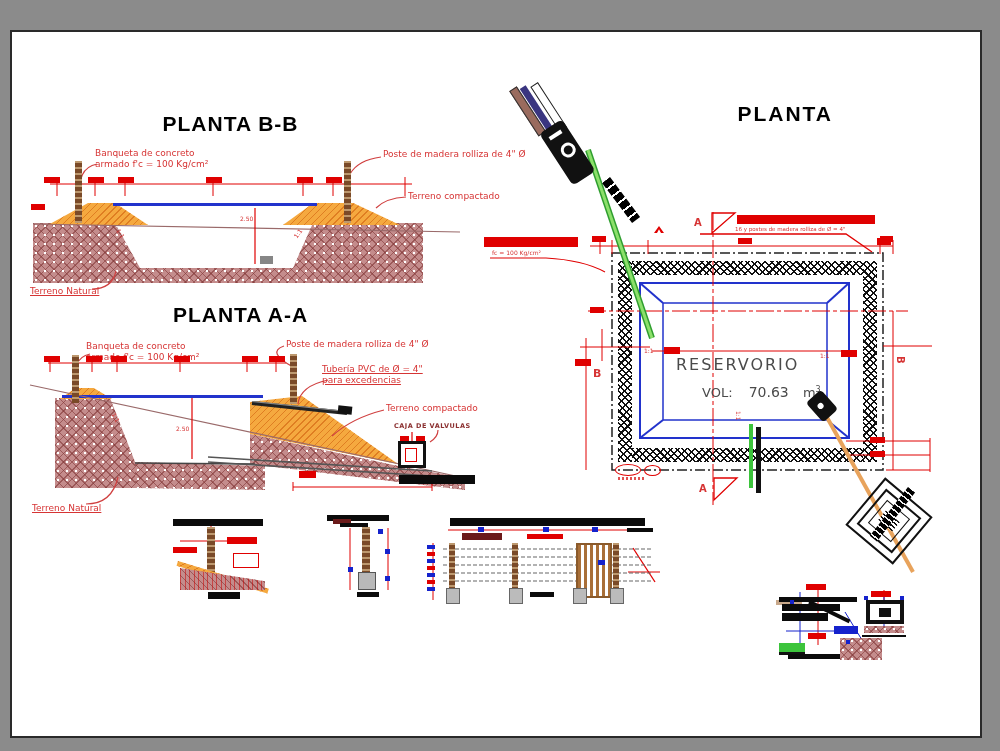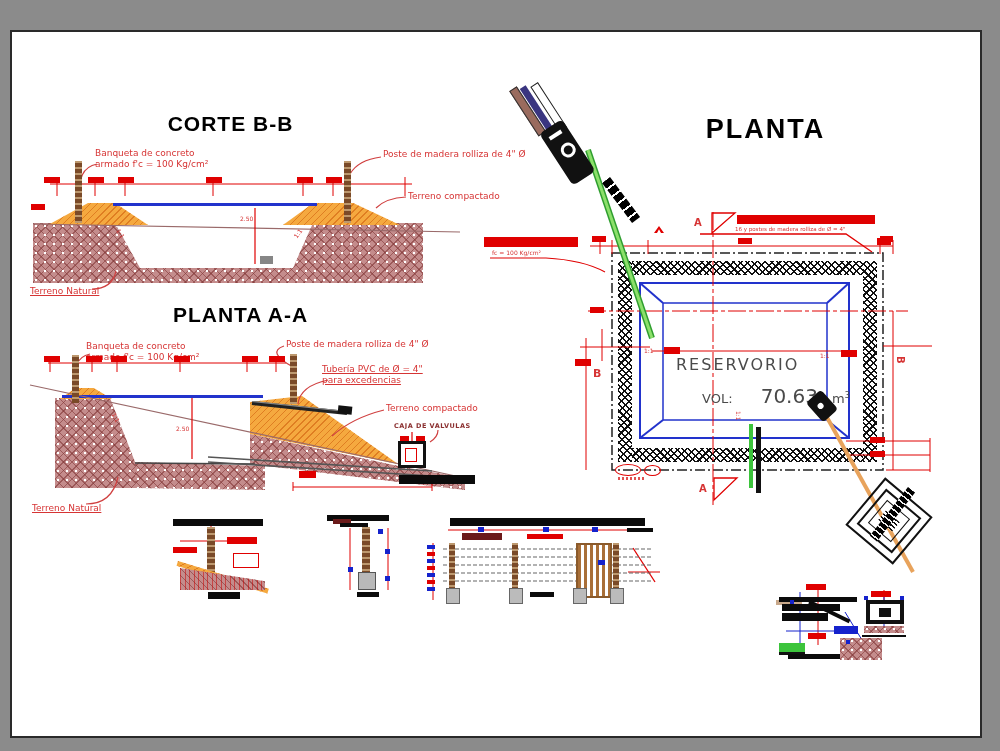--- a/index.html
+++ b/index.html
@@ -169,21 +169,21 @@
         <line x1="884" y1="590" x2="884" y2="600"></line>
     </g>
     <g stroke="#1522cc" stroke-width="1">
       <line x1="800" y1="592" x2="800" y2="648"></line>
         <line x1="786" y1="631" x2="836" y2="631"></line>
       <line x1="845" y1="612" x2="862" y2="640"></line>
         <line x1="884" y1="596" x2="884" y2="632"></line>
     </g>
   </svg>
 
-  <div class="t title" style="left:148px;top:118px;width:165px;">CORTE B-B</div>
+  <div class="t title" style="left:148px;top:118px;width:165px;">PLANTA B-B</div>
   <div class="t tc" style="left:95px;top:148px;width:168px;">
     <div>Banqueta de concreto</div>
     <div>armado f'c = 100 Kg/cm²</div>
   </div>
   <div class="t" style="left:383px;top:149px;">Poste de madera rolliza de 4" Ø</div>
   <div class="t" style="left:408px;top:191px;">Terreno compactado</div>
   <div class="t" style="left:30px;top:286px;text-decoration:underline;">Terreno Natural</div>
   <div class="t tiny" style="left:240px;top:216px;">2.50</div>
   <div class="t tiny rot" style="left:120px;top:228px;transform:rotate(55deg);">1:1</div>
   <div class="t tiny rot" style="left:293px;top:236px;transform:rotate(-55deg);">1:1</div>
@@ -270,21 +270,21 @@
   <div class="abs" style="left:610px;top:588px;width:12px;height:14px;background:#bbb;border:1px solid #666;"></div>
   <div class="bk" style="left:530px;top:592px;width:24px;height:5px;"></div>
   <div class="bl" style="left:427px;top:545px;width:8px;height:4px;"></div>
   <div class="rbar" style="left:427px;top:552px;width:8px;height:4px;"></div>
   <div class="bl" style="left:427px;top:559px;width:8px;height:4px;"></div>
   <div class="rbar" style="left:427px;top:566px;width:8px;height:4px;"></div>
   <div class="bl" style="left:427px;top:573px;width:8px;height:4px;"></div>
   <div class="rbar" style="left:427px;top:580px;width:8px;height:4px;"></div>
   <div class="bl" style="left:427px;top:587px;width:8px;height:4px;"></div>
 
-  <div class="t title" style="left:698px;top:124px;width:135px;font-size:27px;letter-spacing:2px;">PLANTA</div>
+  <div class="t title" style="left:698px;top:108px;width:135px;font-size:21px;letter-spacing:2px;text-align:right;">PLANTA</div>
 
   <div class="abs" style="left:540px;top:72px;width:36px;height:130px;transform:rotate(-33deg);transform-origin:18px 65px;">
     <div class="abs" style="left:2px;top:0;width:7px;height:52px;background:#9a6b5e;border:1px solid #333;"></div>
     <div class="abs" style="left:12px;top:4px;width:7px;height:52px;background:#3a3580;"></div>
     <div class="abs" style="left:22px;top:8px;width:7px;height:52px;background:#fff;border:1px solid #222;"></div>
     <div class="abs" style="left:4px;top:52px;width:27px;height:62px;background:#111;border-radius:5px;">
       <div class="abs" style="left:8px;top:22px;width:9px;height:9px;border:3px solid #fff;border-radius:50%;"></div>
       <div class="abs" style="left:6px;top:8px;width:14px;height:4px;background:#fff;"></div>
     </div>
   </div>
@@ -311,21 +311,21 @@
   <div class="rbar" style="left:841px;top:350px;width:16px;height:7px;"></div>
   <div class="rbar" style="left:870px;top:437px;width:15px;height:6px;"></div>
   <div class="rbar" style="left:870px;top:451px;width:15px;height:6px;"></div>
   <div class="t tiny" style="left:644px;top:348px;">1:1</div>
   <div class="t tiny" style="left:820px;top:353px;">1:1</div>
   <div class="t tiny rot" style="left:741px;top:411px;transform:rotate(90deg);">1:1</div>
 
   <div class="t" style="left:676px;top:359px;width:140px;color:#4a4a4a;font-size:16px;letter-spacing:2px;">RESERVORIO</div>
   <div class="abs" style="left:702px;top:384px;color:#4a4a4a;font-size:13px;white-space:nowrap;">
     <span>VOL:</span>
-    <span style="font-size:20px;margin-left:24px;">70.63</span>
+    <span style="font-size:14px;margin-left:12px;">70.63</span>
     <span style="margin-left:10px;">m</span><sup style="font-size:8px;">3</sup>
   </div>
 
   <div class="abs" style="left:749px;top:424px;width:4px;height:64px;background:#3cc43c;"></div>
   <div class="abs" style="left:756px;top:427px;width:5px;height:66px;background:#111;"></div>
   <div class="abs" style="left:615px;top:464px;width:24px;height:10px;border:1.2px solid #e00000;border-radius:50%;"></div>
   <div class="abs" style="left:644px;top:465px;width:15px;height:9px;border:1.2px solid #e00000;border-radius:50%;"></div>
   <div class="abs" style="left:618px;top:477px;width:26px;height:3px;background:repeating-linear-gradient(90deg,#e05050 0 2px,transparent 2px 4px);"></div>
 
   <div class="abs" style="left:812px;top:393px;width:20px;height:26px;background:#111;border-radius:4px;transform:rotate(-42deg);">

